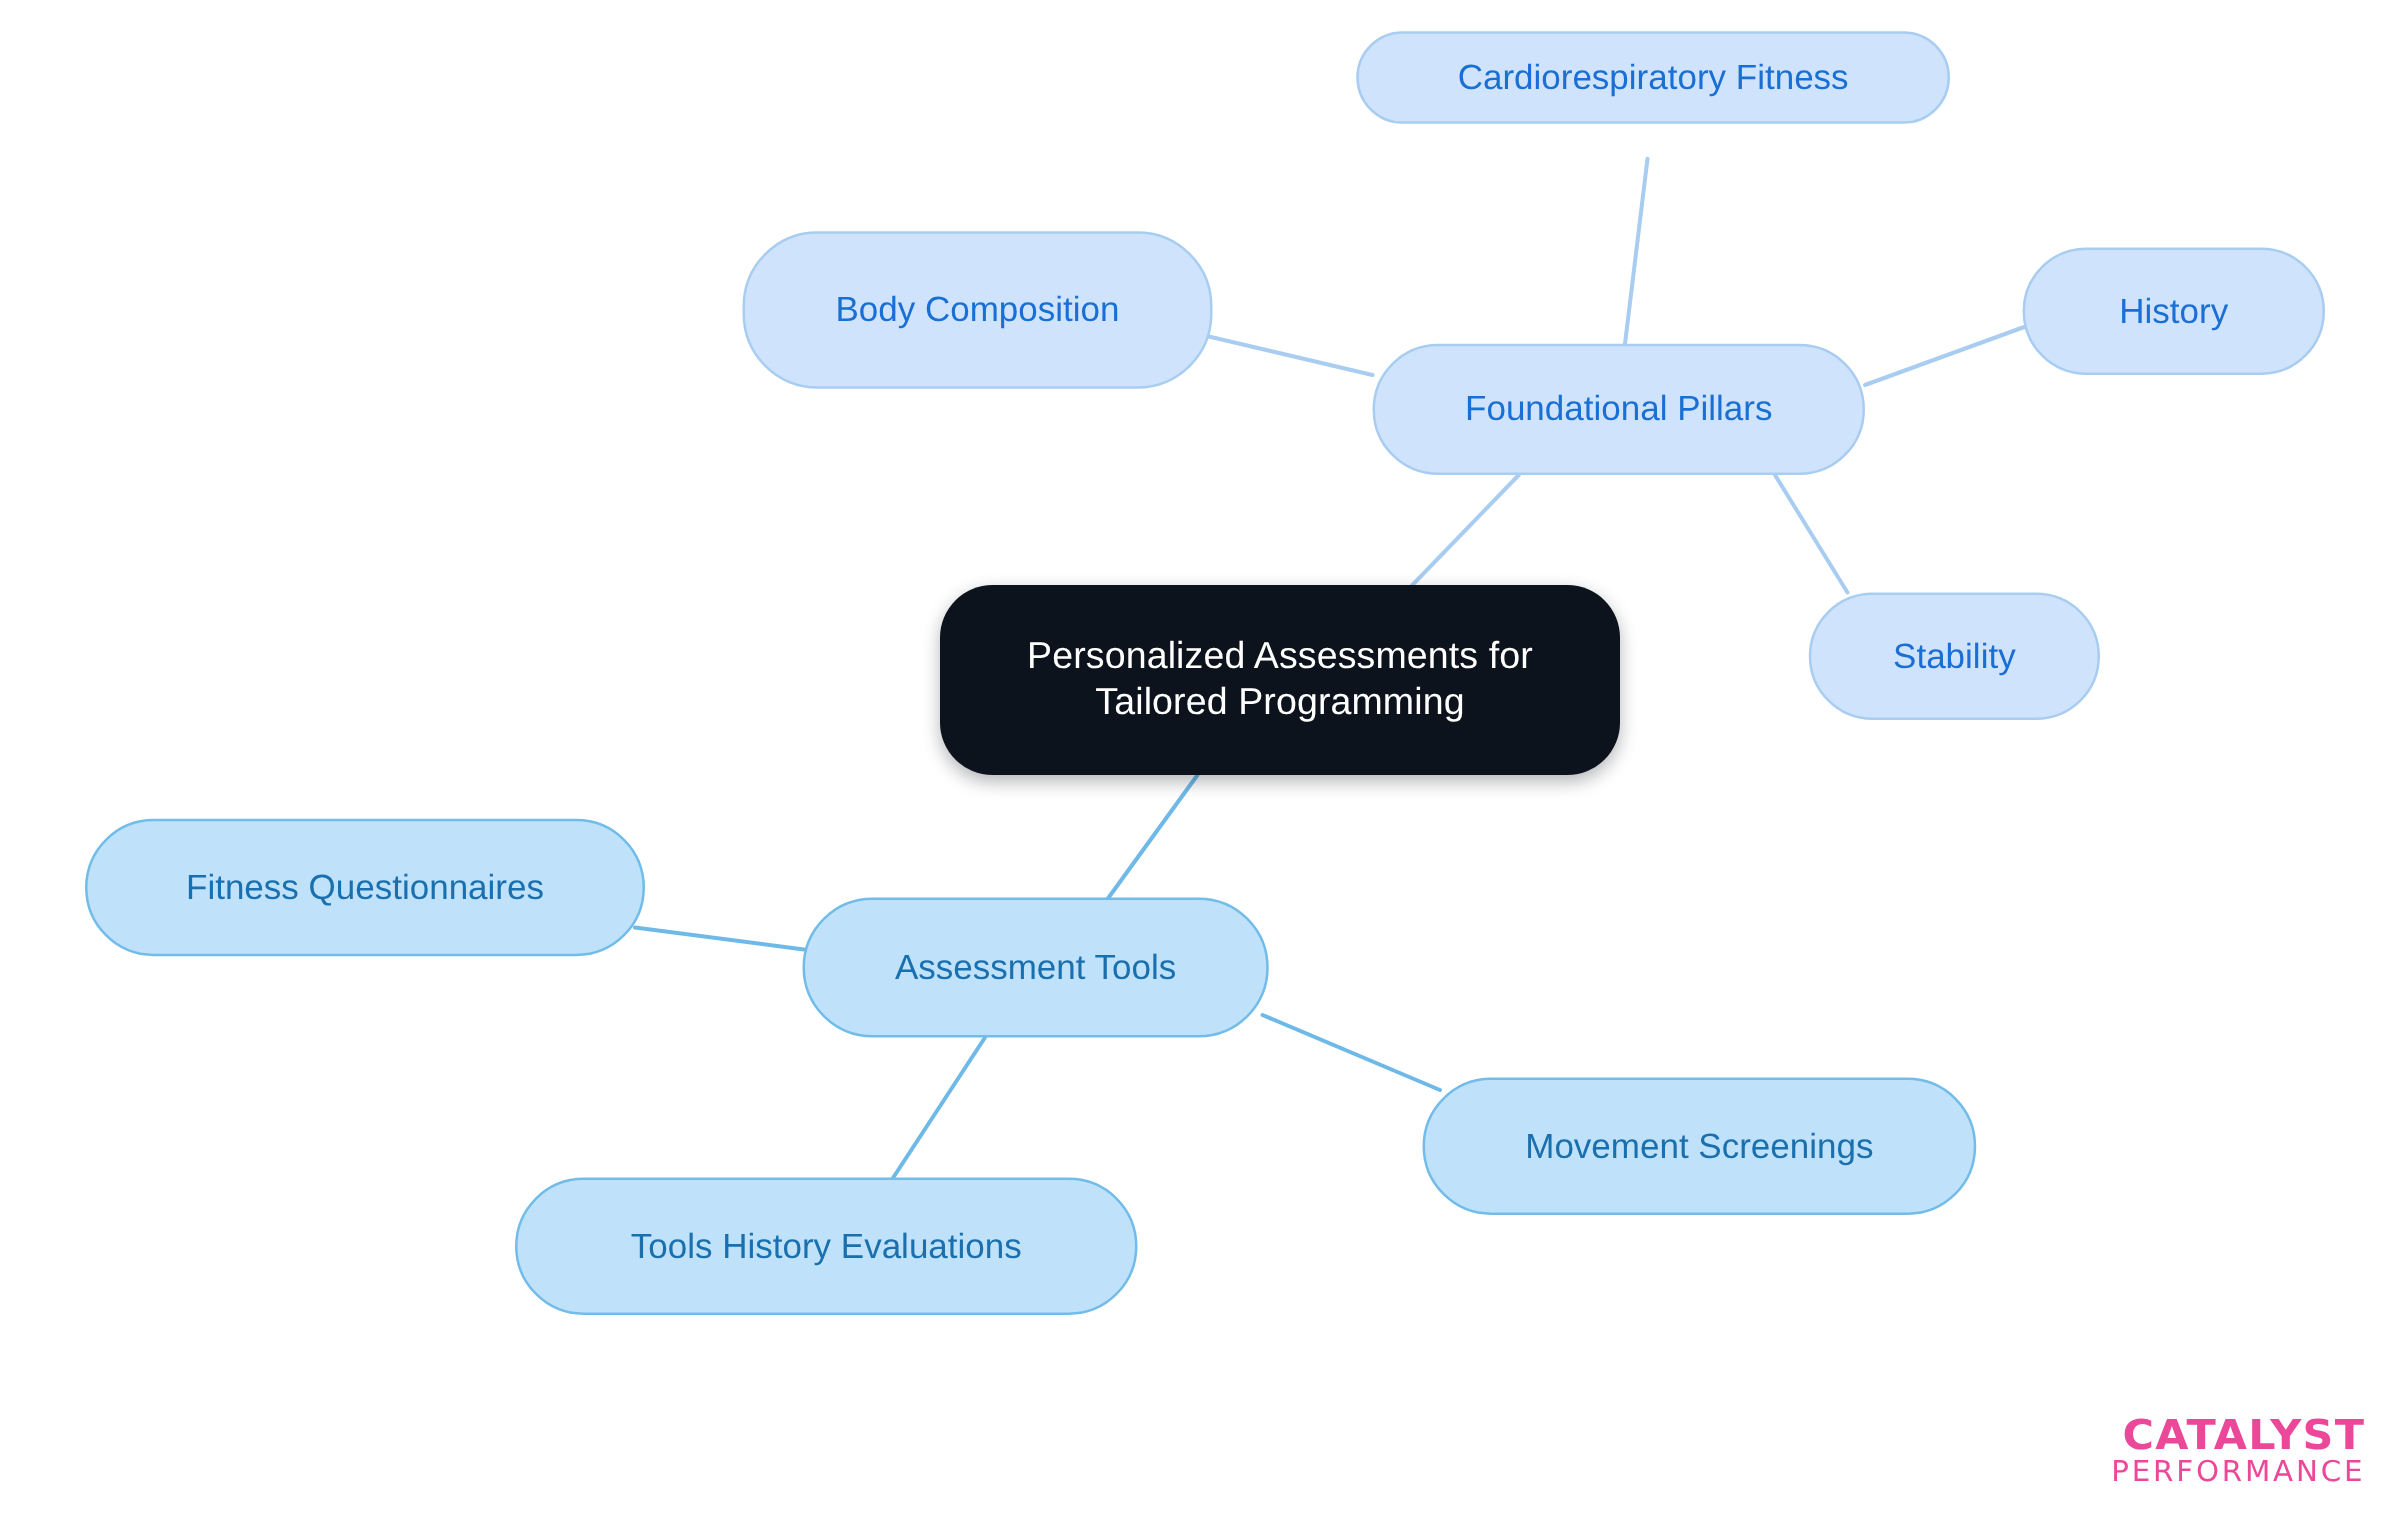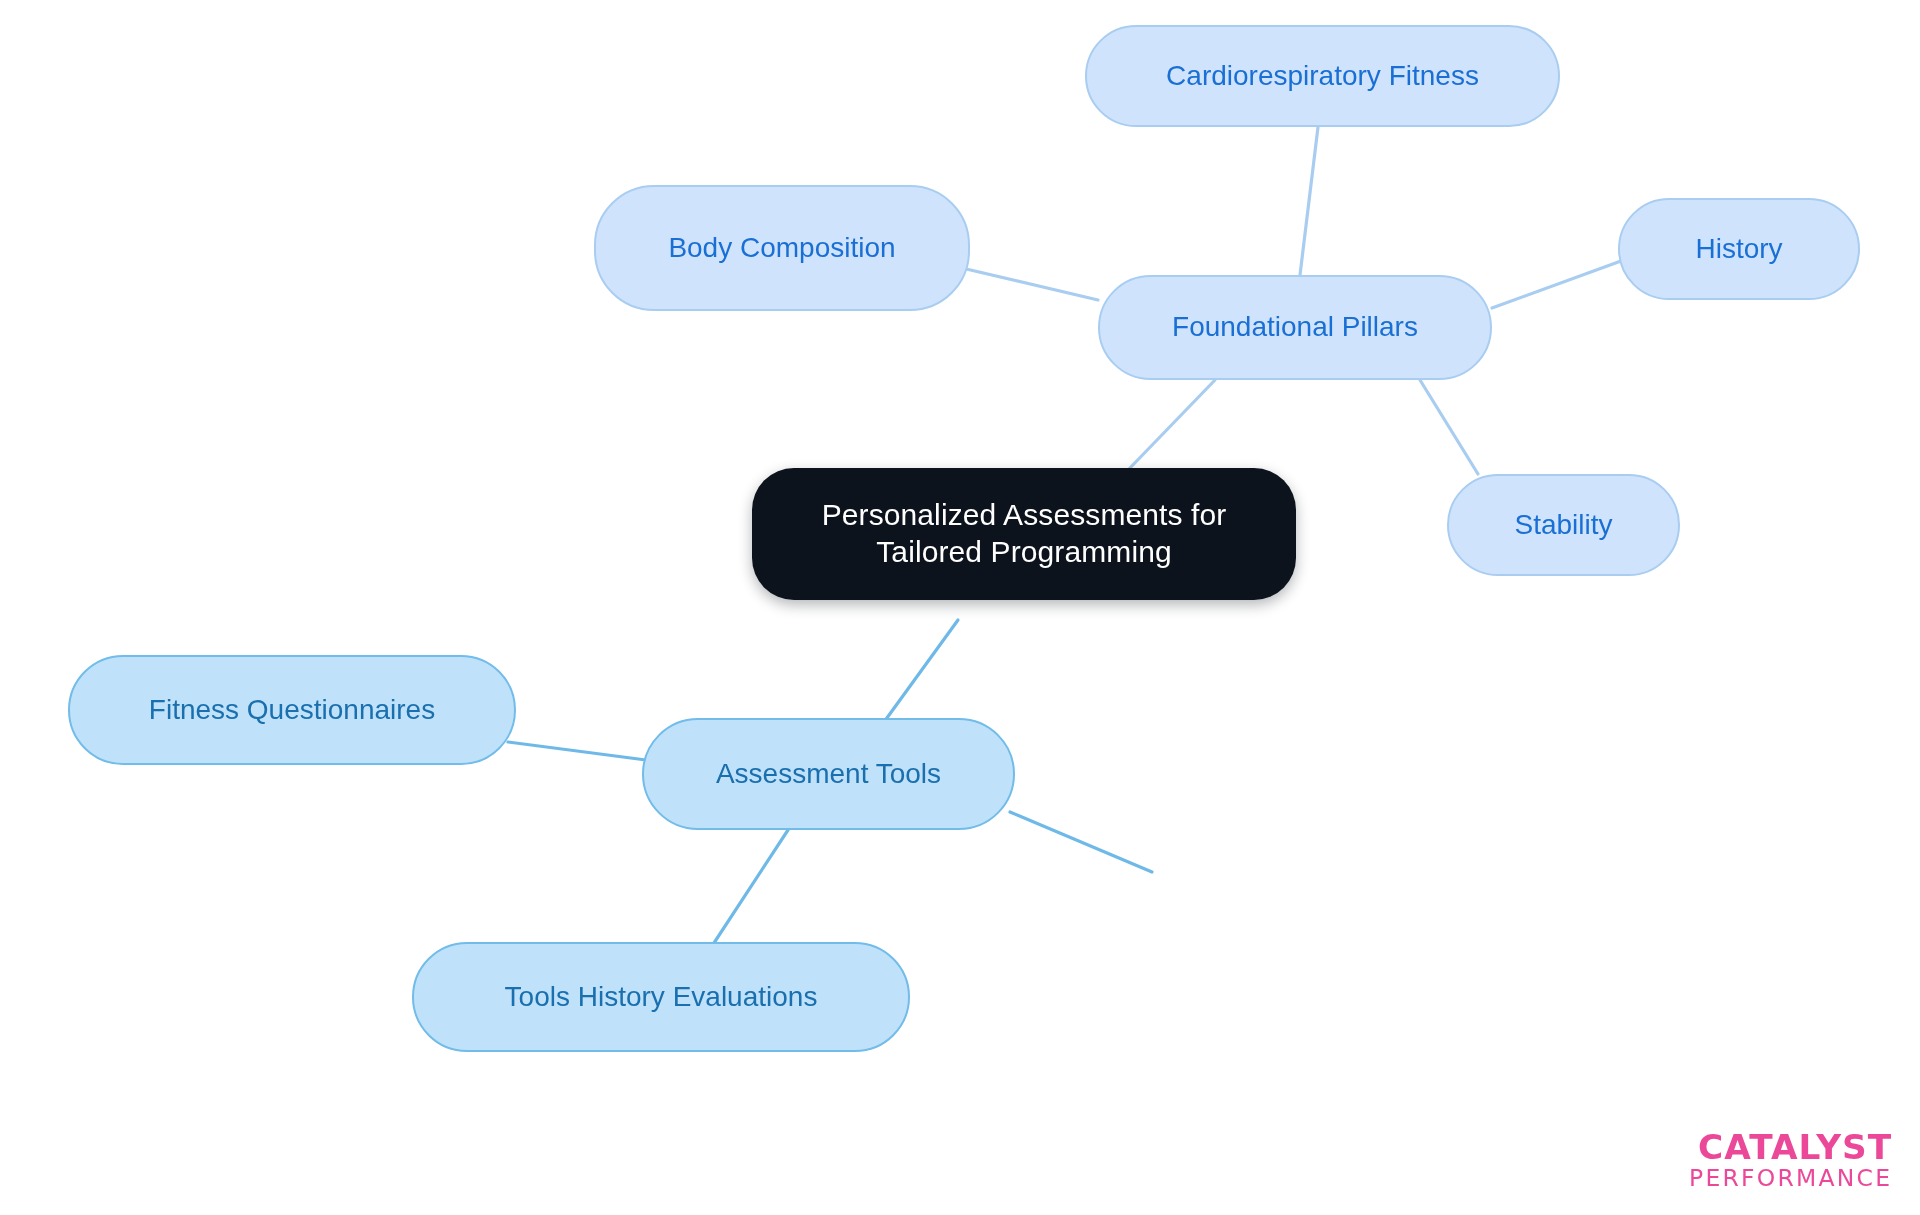--- a/index.html
+++ b/index.html
@@ -112,37 +112,38 @@
       <line x1="1300" y1="275" x2="1318" y2="127" stroke="#a8cdf0" stroke-width="3.2" stroke-linecap="round"></line>
       <line x1="1098" y1="300" x2="962" y2="268" stroke="#a8cdf0" stroke-width="3.2" stroke-linecap="round"></line>
       <line x1="1492" y1="308" x2="1621" y2="261" stroke="#a8cdf0" stroke-width="3.2" stroke-linecap="round"></line>
       <line x1="1420" y1="380" x2="1478" y2="474" stroke="#a8cdf0" stroke-width="3.2" stroke-linecap="round"></line>
       <line x1="958" y1="620" x2="884" y2="722" stroke="#6fb9e8" stroke-width="3.2" stroke-linecap="round"></line>
       <line x1="646" y1="760" x2="508" y2="742" stroke="#6fb9e8" stroke-width="3.2" stroke-linecap="round"></line>
       <line x1="788" y1="830" x2="712" y2="946" stroke="#6fb9e8" stroke-width="3.2" stroke-linecap="round"></line>
       <line x1="1010" y1="812" x2="1152" y2="872" stroke="#6fb9e8" stroke-width="3.2" stroke-linecap="round"></line>
     </svg>
 
-  <div class="node node-root" style="left: 752px; top: 468px; width: 544px; height: 132px; background: rgb(13, 19, 28); color: rgb(255, 255, 255);">Personalized Assessments for Tailored Programming</div>
+  <div class="node node-root" style="left: 752px; top: 468px; width: 544px; height: 152px; background: rgb(13, 19, 28); color: rgb(255, 255, 255);">Personalized Assessments for Tailored Programming</div>
 
   <div class="node node-branch-a" style="left: 1098px; top: 275px; width: 394px; height: 105px; background: rgb(207, 228, 252); border-color: rgb(169, 205, 241); color: rgb(26, 111, 212);">Foundational Pillars</div>
 
-  <div class="node node-leaf-a" style="left: 1085px; top: 25px; width: 475px; height: 102px; background: rgb(207, 228, 252); border-color: rgb(169, 205, 241); color: rgb(26, 111, 212);">Cardiorespiratory Fitness</div>
+  <div class="node node-leaf-a" style="left: 1085px; top: 25px; width: 475px; height: 74px; background: rgb(207, 228, 252); border-color: rgb(169, 205, 241); color: rgb(26, 111, 212);">Cardiorespiratory Fitness</div>
 
   <div class="node node-leaf-a" style="left: 594px; top: 185px; width: 376px; height: 126px; background: rgb(207, 228, 252); border-color: rgb(169, 205, 241); color: rgb(26, 111, 212);">Body Composition</div>
 
   <div class="node node-leaf-a" style="left: 1618px; top: 198px; width: 242px; height: 102px; background: rgb(207, 228, 252); border-color: rgb(169, 205, 241); color: rgb(26, 111, 212);">History</div>
 
   <div class="node node-leaf-a" style="left: 1447px; top: 474px; width: 233px; height: 102px; background: rgb(207, 228, 252); border-color: rgb(169, 205, 241); color: rgb(26, 111, 212);">Stability</div>
 
   <div class="node node-branch-b" style="left: 642px; top: 718px; width: 373px; height: 112px; background: rgb(191, 226, 250); border-color: rgb(114, 188, 233); color: rgb(26, 111, 174);">Assessment Tools</div>
 
   <div class="node node-leaf-b" style="left: 68px; top: 655px; width: 448px; height: 110px; background: rgb(191, 226, 250); border-color: rgb(114, 188, 233); color: rgb(26, 111, 174);">Fitness Questionnaires</div>
 
   <div class="node node-leaf-b" style="left: 412px; top: 942px; width: 498px; height: 110px; background: rgb(191, 226, 250); border-color: rgb(114, 188, 233); color: rgb(26, 111, 174);">Tools History Evaluations</div>
 
+  <div class="node node-leaf-b" style="left: 1138px; top: 862px; width: 443px; height: 110px; background: rgb(191, 226, 250); border-color: rgb(114, 188, 233); color: rgb(26, 111, 174);">Movement Screenings</div>
 
   <div id="logo" style="color: #ec4899;">
     <div class="logo-top">CATALYST</div>
     <div class="logo-bottom">PERFORMANCE</div>
   </div>
 
 </div>
 
 </body></html>

